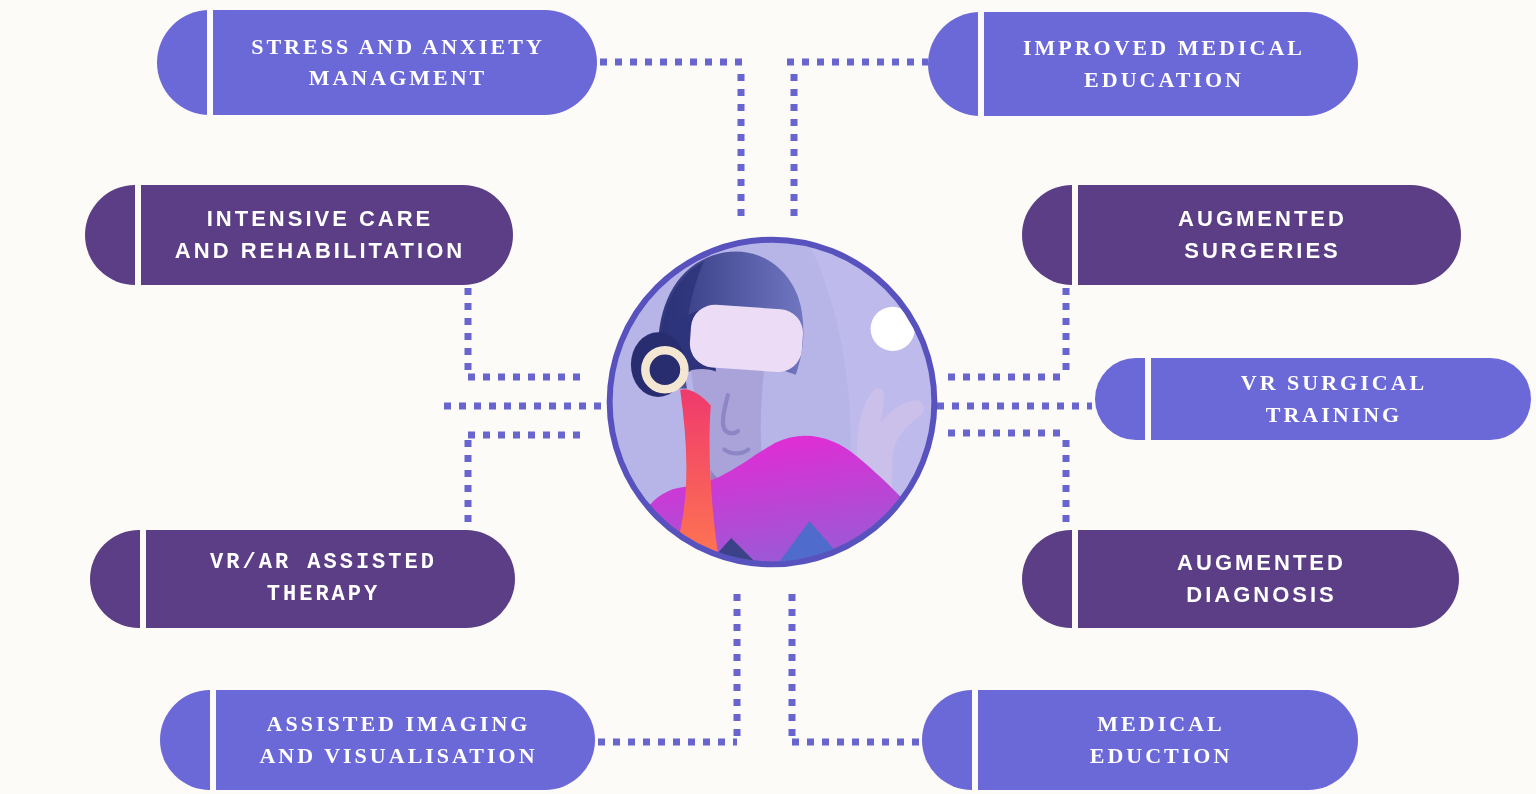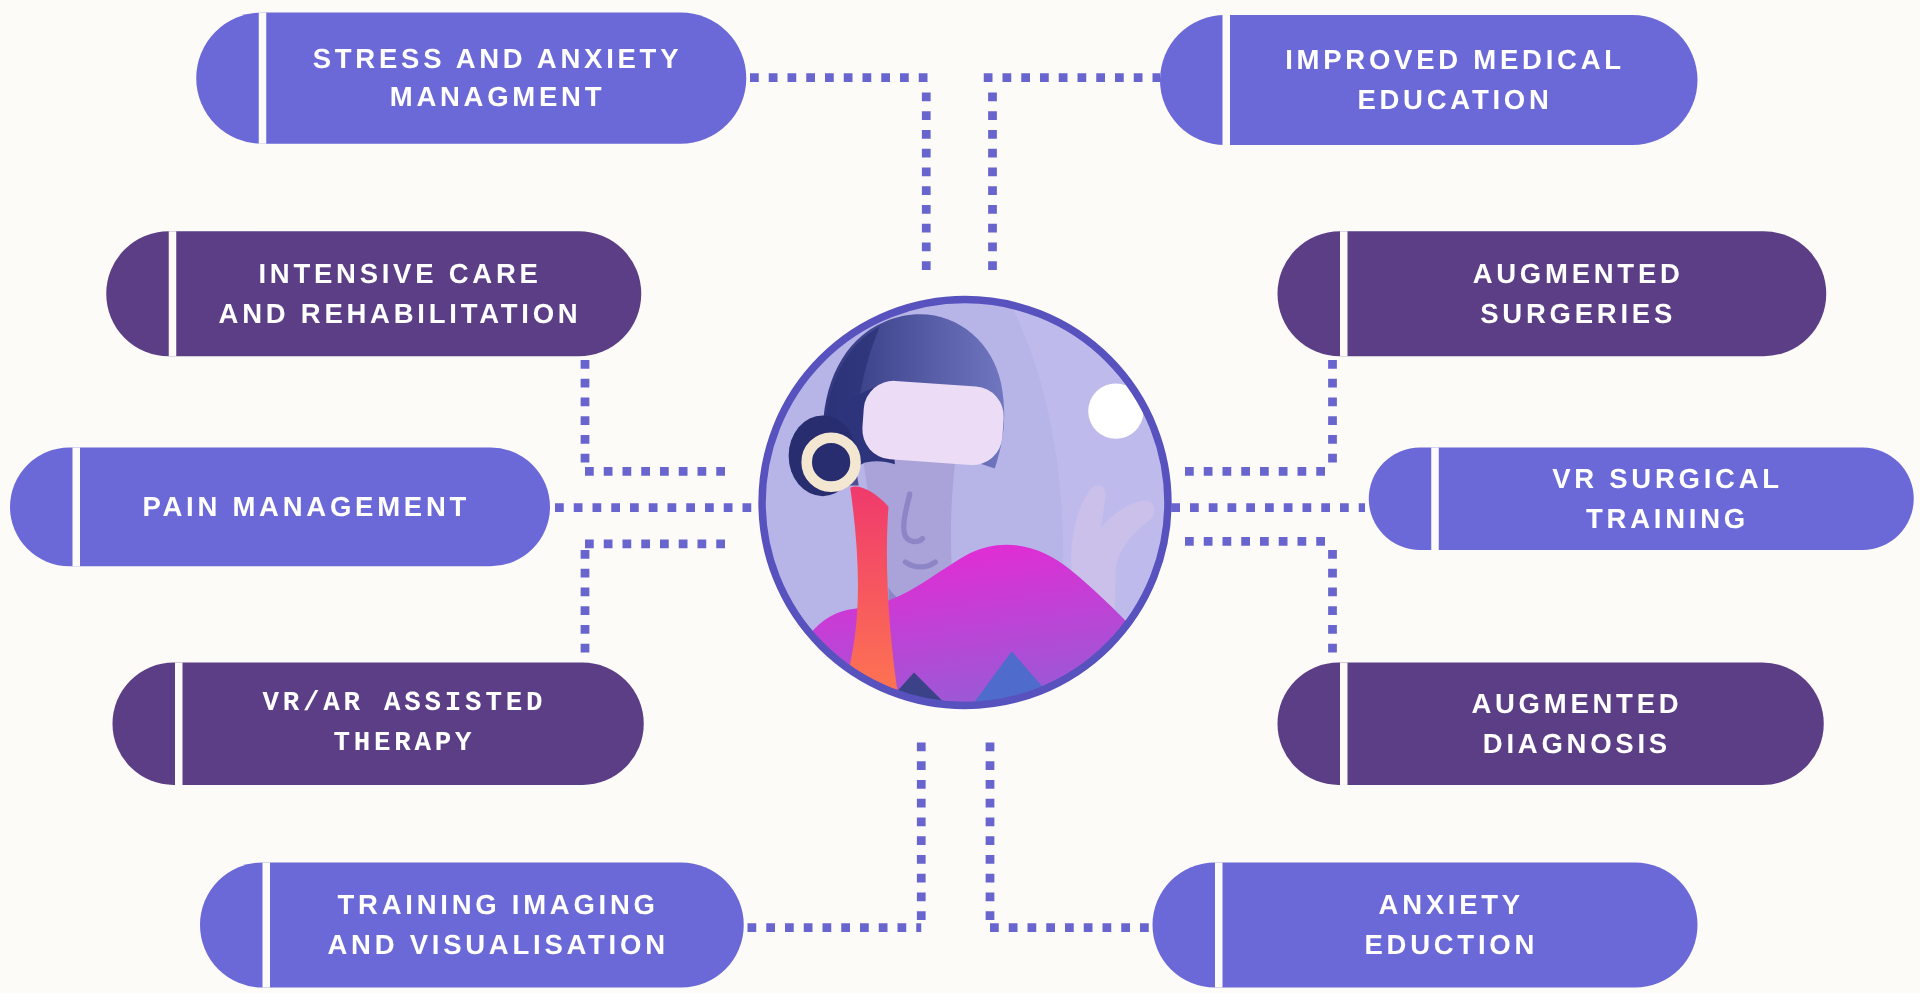--- a/index.html
+++ b/index.html
@@ -28,21 +28,21 @@
   .connectors line{
     stroke:var(--dot);
     stroke-width:7;
     stroke-dasharray:7 8;
     stroke-linecap:butt;
   }
   .pill{
     position:absolute;
     color:var(--text);
   }
-  .pill.light{background:var(--light-pill);}
+  .pill.light{background:var(--light-pill);font-family:Liberation Serif, serif;}
   .pill.dark{background:var(--dark-pill);}
   .pill .sep{
     position:absolute;left:50px;top:0;bottom:0;width:6px;
     background:var(--background);
   }
   .pill .lbl{
     position:absolute;left:60px;right:18px;top:50%;
     transform:translateY(-50%);
     text-align:center;
     font-weight:bold;
@@ -107,32 +107,28 @@
   <div class="pill light p-l1">
     <div class="sep"></div>
     <div class="lbl">STRESS AND ANXIETY
 MANAGMENT</div>
   </div>
   <div class="pill dark p-l2">
     <div class="sep"></div>
     <div class="lbl">INTENSIVE CARE
 AND REHABILITATION</div>
   </div>
-  <div class="pill light p-l3">
-    <div class="sep"></div>
-    <div class="lbl">PAIN MANAGEMENT</div>
-  </div>
   <div class="pill dark p-l4">
     <div class="sep"></div>
     <div class="lbl">VR/AR ASSISTED
 THERAPY</div>
   </div>
   <div class="pill light p-l5">
     <div class="sep"></div>
-    <div class="lbl">TRAINING IMAGING
+    <div class="lbl">ASSISTED IMAGING
 AND VISUALISATION</div>
   </div>
 
   <div class="pill light p-r1">
     <div class="sep"></div>
     <div class="lbl">IMPROVED MEDICAL
 EDUCATION</div>
   </div>
   <div class="pill dark p-r2">
     <div class="sep"></div>
@@ -144,21 +140,21 @@
     <div class="lbl">VR SURGICAL
 TRAINING</div>
   </div>
   <div class="pill dark p-r4">
     <div class="sep"></div>
     <div class="lbl">AUGMENTED
 DIAGNOSIS</div>
   </div>
   <div class="pill light p-r5">
     <div class="sep"></div>
-    <div class="lbl">ANXIETY
+    <div class="lbl">MEDICAL
 EDUCTION</div>
   </div>
 
   <div class="center">
     <svg viewBox="0 0 200 200">
       <defs>
         <clipPath id="cc">
             <circle cx="100" cy="100" r="94"></circle>
           </clipPath>
         <linearGradient id="headGrad" x1="0" y1="0" x2="1" y2="0">

